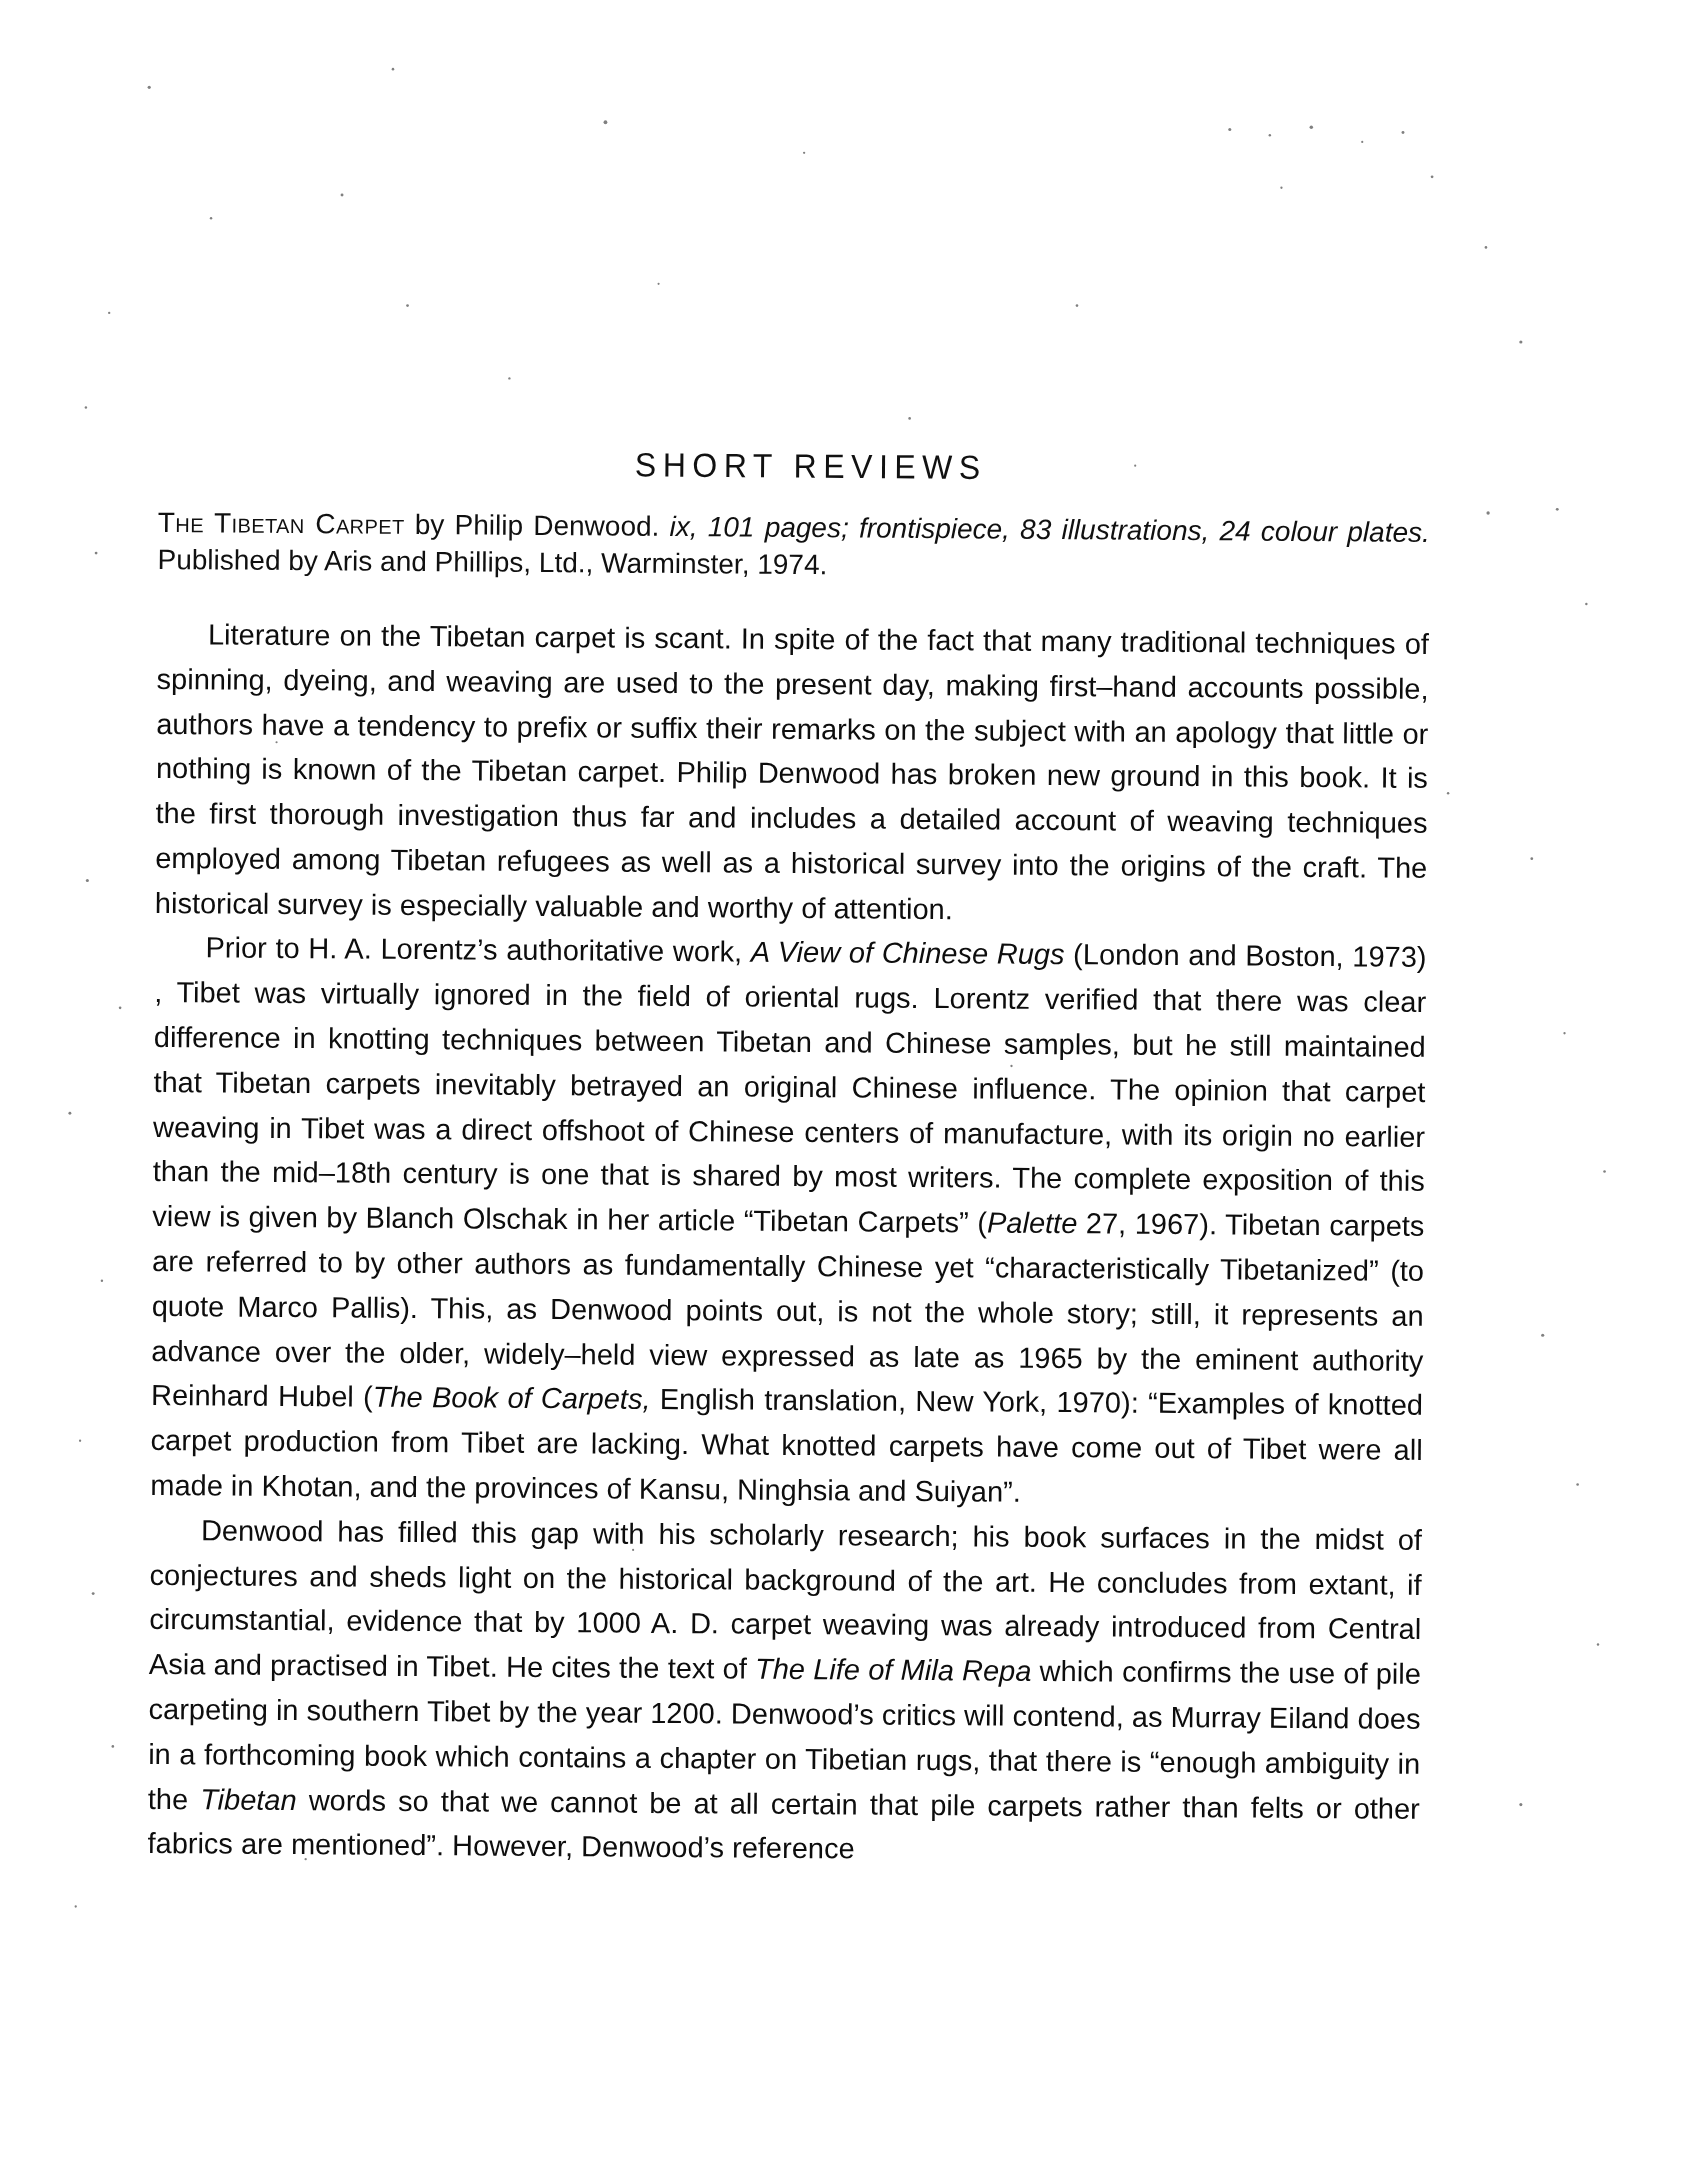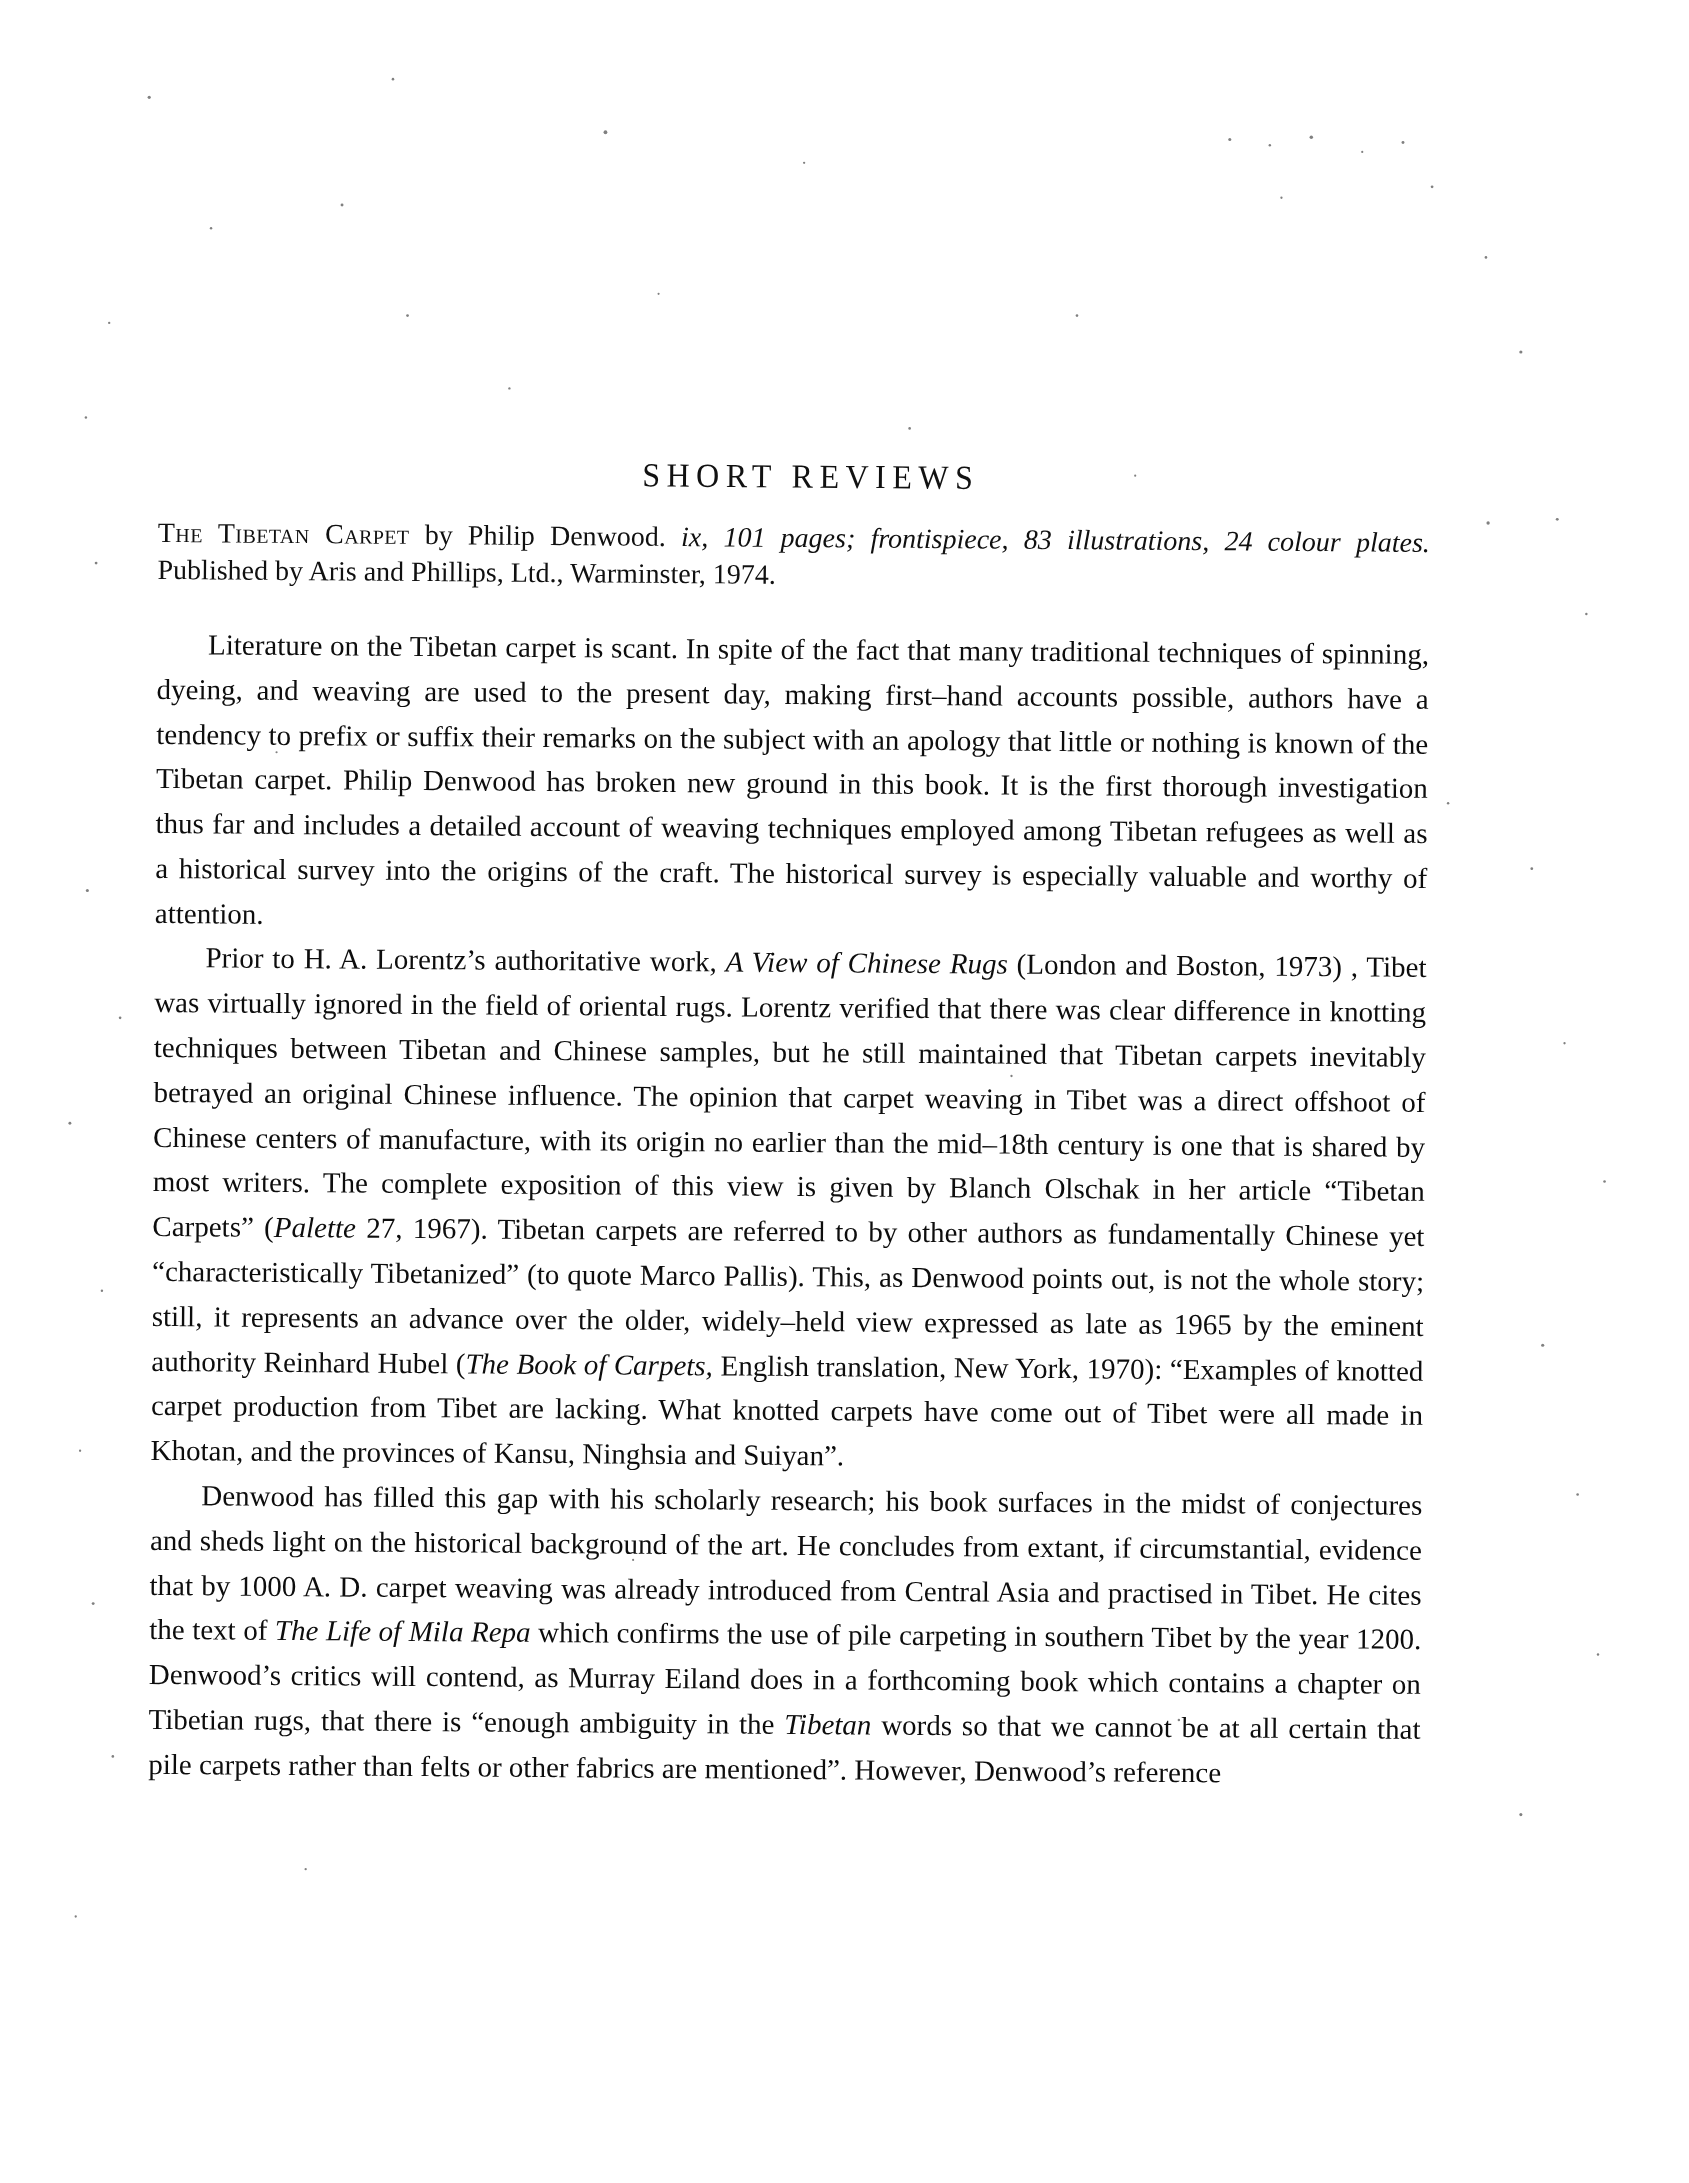--- a/index.html
+++ b/index.html
@@ -7,23 +7,22 @@
     padding: 0;
     background: #ffffff;
   }
 
   .page {
     position: relative;
     width: 1689px;
     height: 1945px;
     background: #ffffff;
     overflow: hidden;
-    font-family: Liberation Serif, serif;
+    font-family: Liberation Sans, sans-serif;
     color: #0a0a0a;
-    margin-top: 10px;
   }
 
   
   .speckles {
     position: absolute;
     inset: 0;
     pointer-events: none;
     opacity: 0.55;
   }
 

